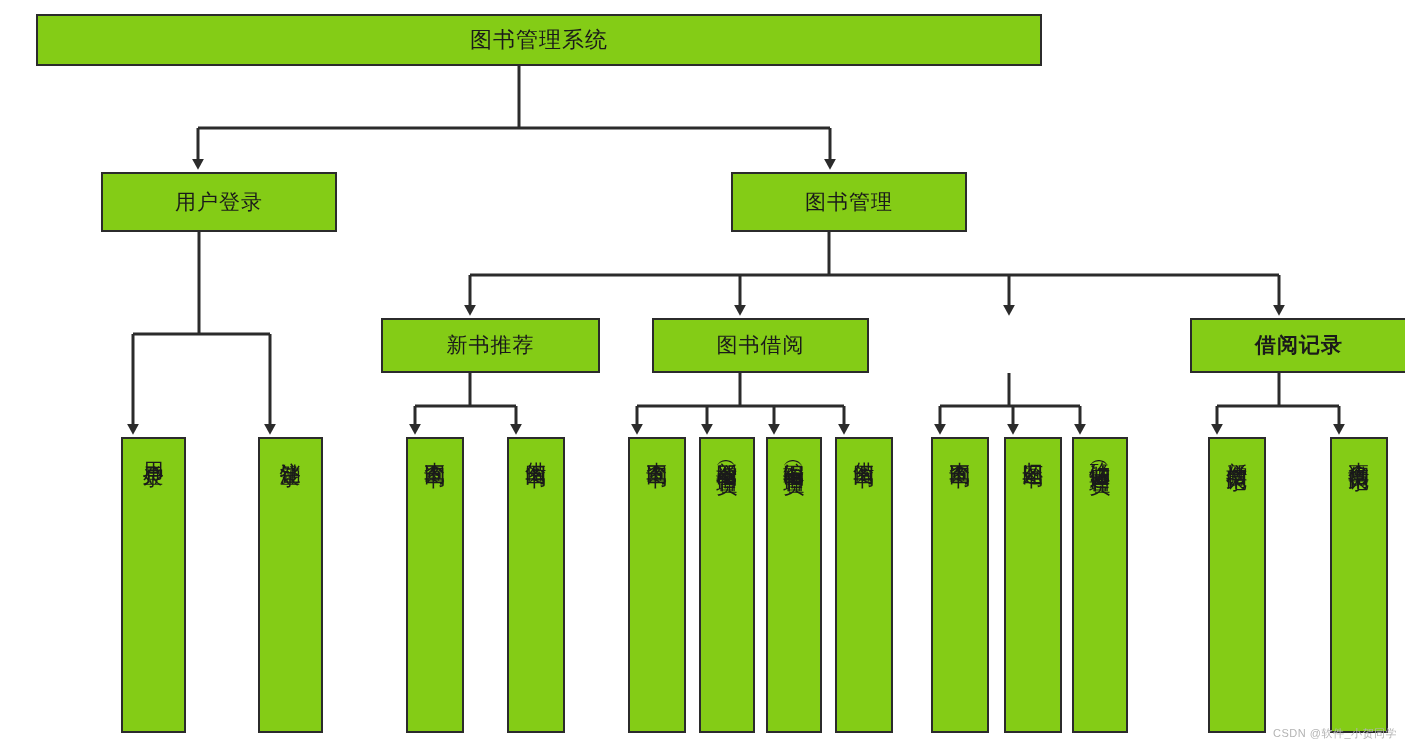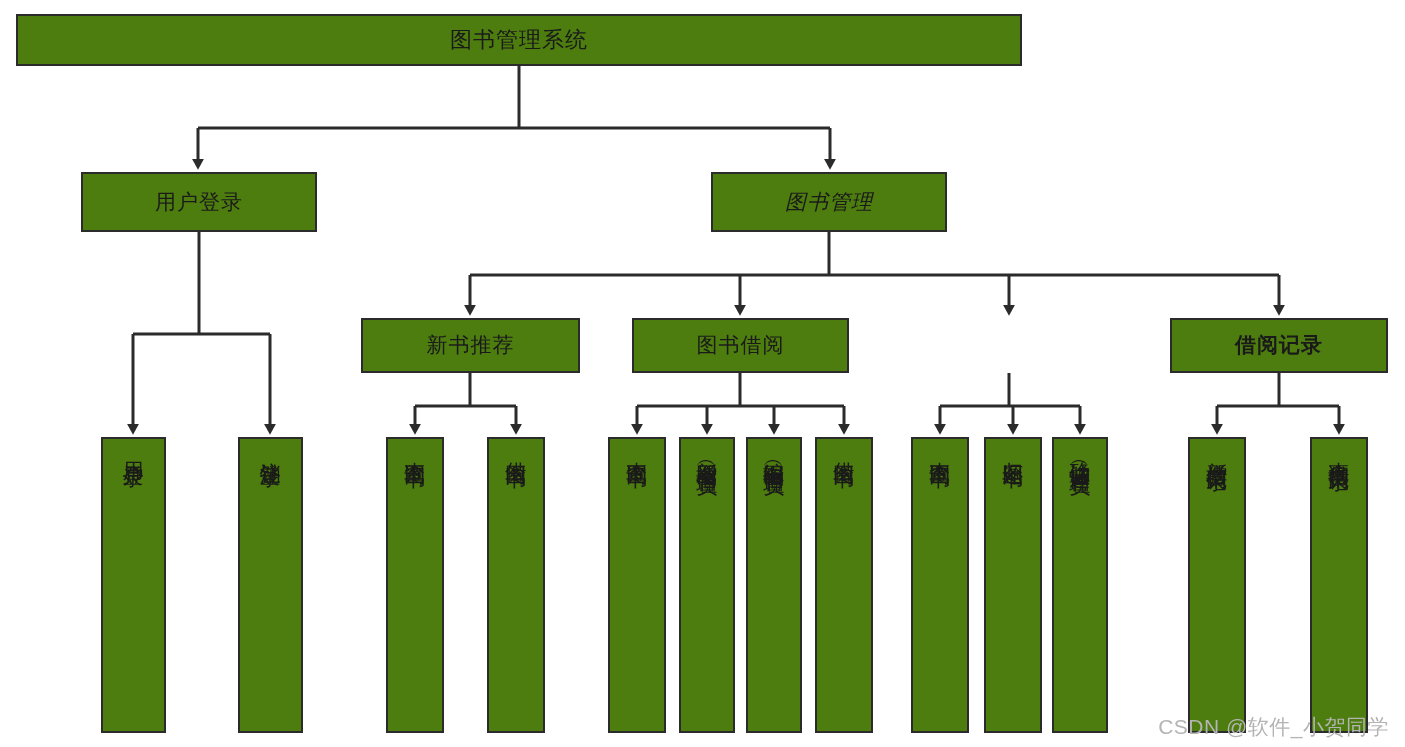--- a/index.html
+++ b/index.html
@@ -17,26 +17,27 @@
   }
   #wires{
     position:absolute;
     left:0; top:0;
     width:1405px; height:747px;
     pointer-events:none;
   }
   .node{
     position:absolute;
     box-sizing:border-box;
-    background:#4d7c0f;
+    background:#84cc16;
     border:2px solid #2b2b2b;
     display:flex;
     align-items:center;
     justify-content:center;
     z-index:3;
+    margin-left:20px;
   }
   .node .lbl{
     font-size:21px;
     line-height:1.25;
     letter-spacing:1px;
     color:#1a1a1a;
     white-space:nowrap;
   }
   .node.root .lbl{font-size:22px;}
   .node.leaf{
@@ -51,23 +52,23 @@
     line-height:1.32;
     letter-spacing:2px;
     white-space:pre;
     display:block;
   }
   .node.leaf.tall .lbl{
     padding-top:0px;
   }
   .watermark{
     position:absolute;
-    right:16px;
+    right:8px;
     bottom:6px;
-    font-size:21px;
+    font-size:11px;
     color:#b4b4b4;
     letter-spacing:0.5px;
     z-index:5;
     white-space:nowrap;
   }
 </style>
 </head>
 <body>
 
 <div id="canvas">
@@ -122,21 +123,21 @@
     </g>
   </svg>
 
   <div class="node root" id="n-root" style="left: 16px; top: 14px; width: 1006px; height: 52px;">
     <span class="lbl">图书管理系统</span>
   </div>
 
   <div class="node" id="n-l2-0" style="left: 81px; top: 172px; width: 236px; height: 60px;">
     <span class="lbl">用户登录</span>
   </div>
-  <div class="node" id="n-l2-1" style="left: 711px; top: 172px; width: 236px; height: 60px; font-style: italic;">
+  <div class="node" id="n-l2-1" style="left: 711px; top: 172px; width: 236px; height: 60px;">
     <span class="lbl">图书管理</span>
   </div>
 
   <div class="node" id="n-l3-0" style="left: 361px; top: 318px; width: 219px; height: 55px;">
     <span class="lbl">新书推荐</span>
   </div>
   <div class="node" id="n-l3-1" style="left: 632px; top: 318px; width: 217px; height: 55px;">
     <span class="lbl">图书借阅</span>
   </div>
   <div class="node" id="n-l3-3" style="left: 1170px; top: 318px; width: 218px; height: 55px; font-weight: bold;">

